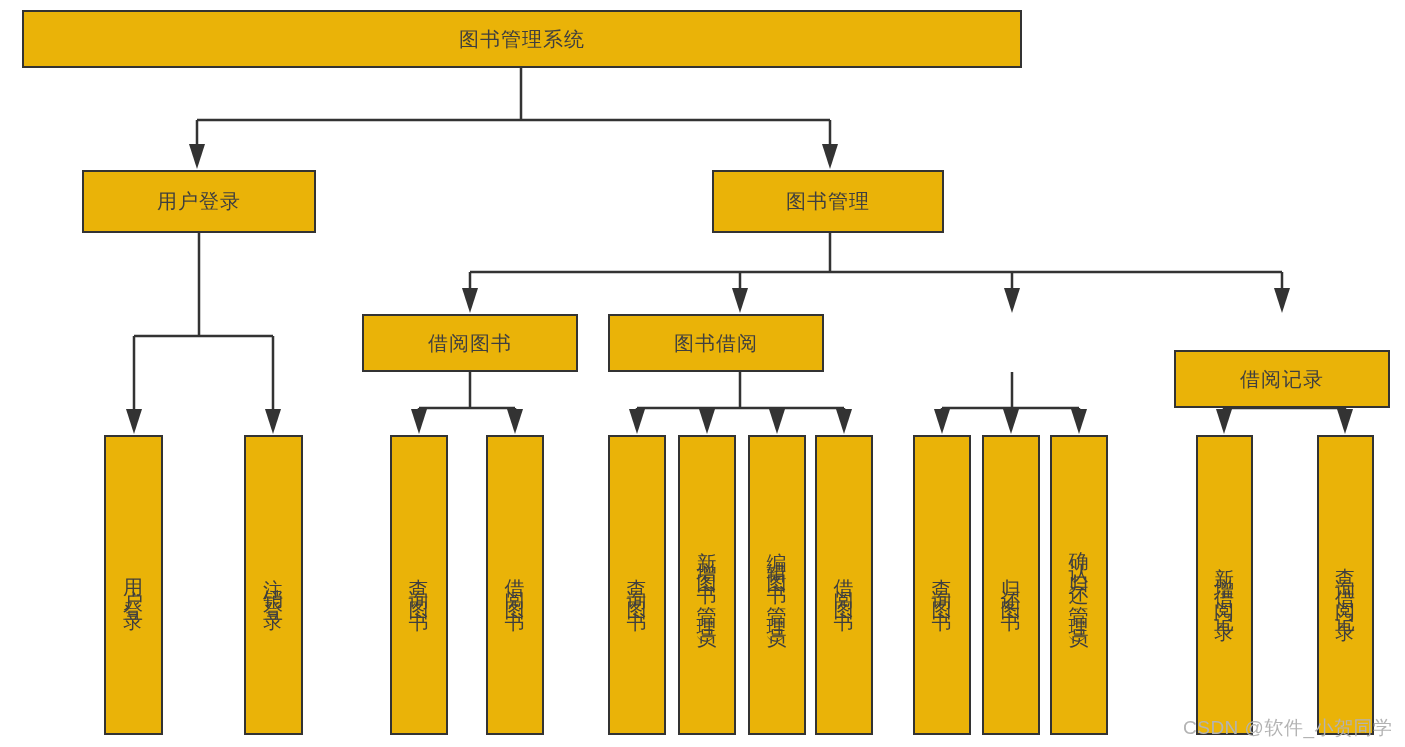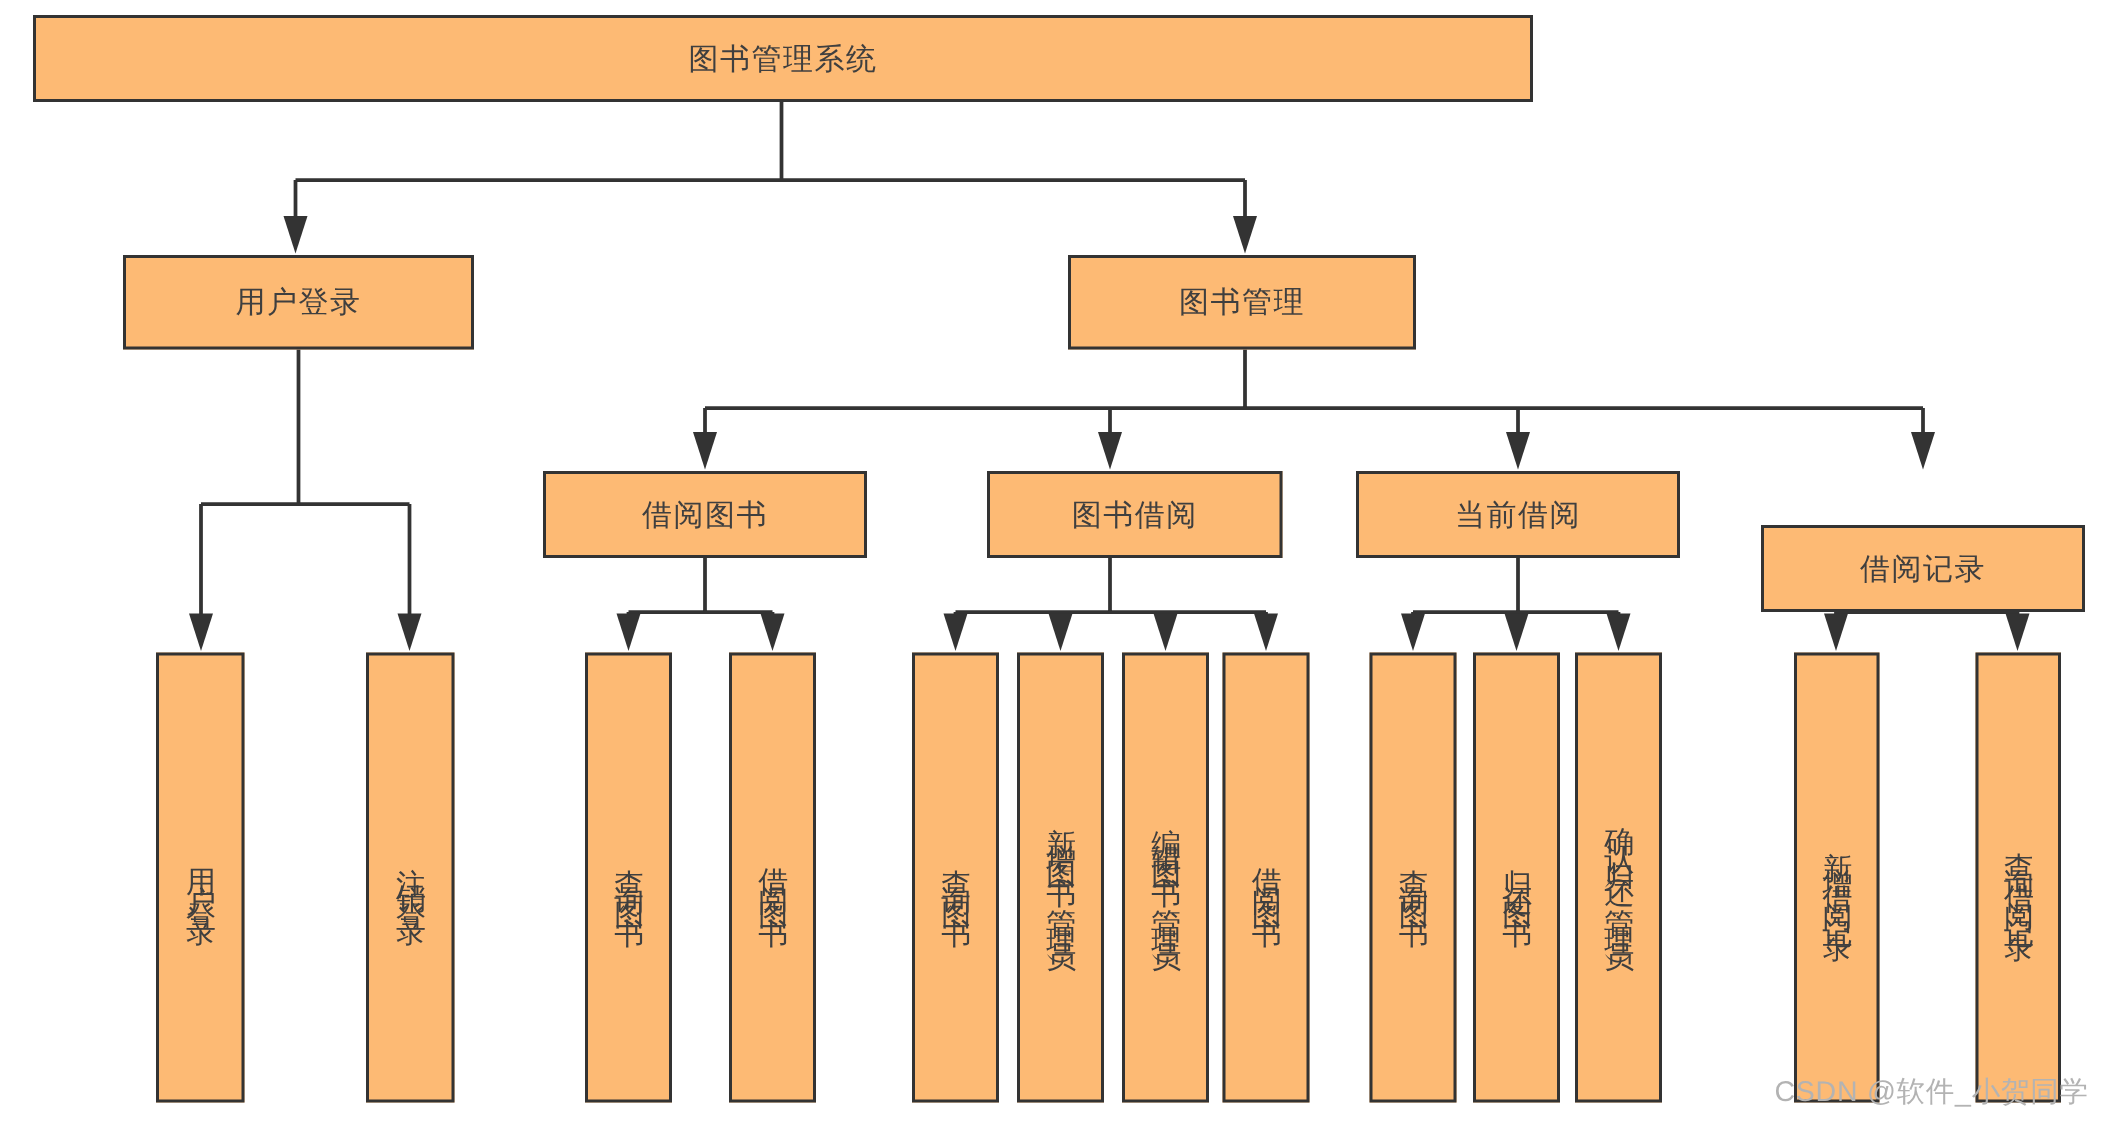--- a/index.html
+++ b/index.html
@@ -18,21 +18,21 @@
   .connectors {
     position: absolute;
     left: 0; top: 0;
     width: 1405px;
     height: 747px;
     pointer-events: none;
   }
   .node {
     position: absolute;
     box-sizing: border-box;
-    background: #fdba74;
+    background: #eab308;
     border: 2.5px solid #333333;
     display: flex;
     align-items: center;
     justify-content: center;
     z-index: 2;
   }
   .node .label {
     color: #3f3f3f;
     font-size: 20px;
     letter-spacing: 1px;
@@ -102,25 +102,22 @@
   <div class="node" style="left:82px; top:170px; width:234px; height:63px;">
     <span class="label">用户登录</span>
   </div>
   <div class="node" style="left:712px; top:170px; width:232px; height:63px;">
     <span class="label">图书管理</span>
   </div>
 
   <div class="node" style="left:362px; top:314px; width:216px; height:58px;">
     <span class="label">借阅图书</span>
   </div>
-  <div class="node" style="left:658px; top:314px; width:197px; height:58px;">
+  <div class="node" style="left:608px; top:314px; width:216px; height:58px;">
     <span class="label">图书借阅</span>
-  </div>
-  <div class="node" style="left:904px; top:314px; width:216px; height:58px;">
-    <span class="label">当前借阅</span>
   </div>
   <div class="node" style="left:1174px; top:314px; width:216px; height:58px;margin-top:36px;">
     <span class="label">借阅记录</span>
   </div>
 
   <div class="node leaf" style="left:104px; top:435px; width:59px; height:300px;">
     <span class="label">用户登录</span>
   </div>
   <div class="node leaf" style="left:244px; top:435px; width:59px; height:300px;">
     <span class="label">注销登录</span>

